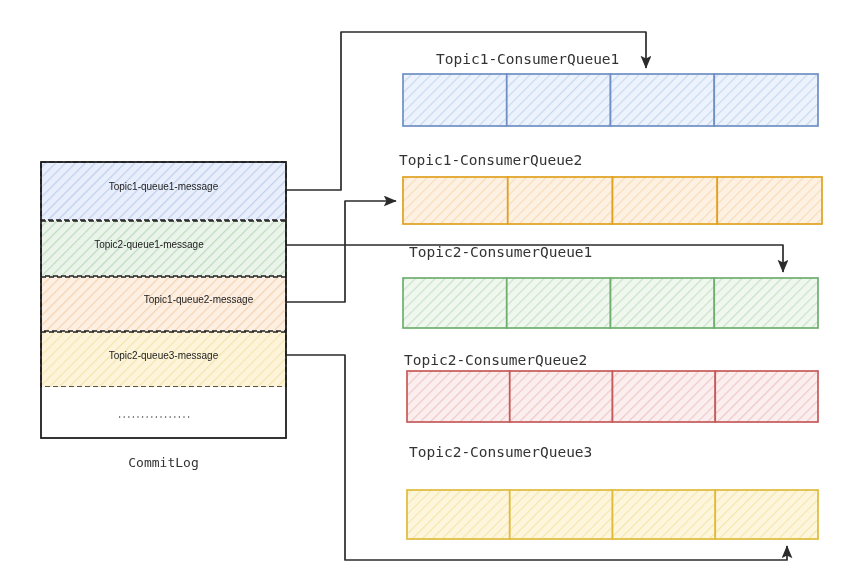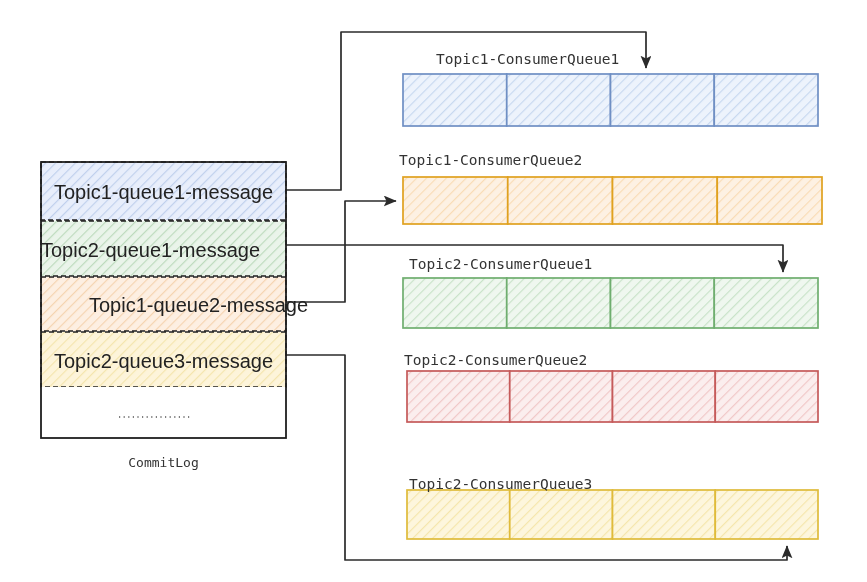--- a/index.html
+++ b/index.html
@@ -33,21 +33,21 @@
     color: #2b2b2b;
   }
   .queue-label {
     font-family: "DejaVu Sans Mono", "Liberation Mono", monospace;
     font-size: 14.5px;
     letter-spacing: 0px;
     color: #333333;
   }
   .msg-label {
     font-family: "Liberation Sans", sans-serif;
-    font-size: 20px;
+    font-size: 10px;
     color: #222222;
     text-align: center;
   }
   .commitlog-caption {
     font-family: "DejaVu Sans Mono", "Liberation Mono", monospace;
     font-size: 13px;
     color: #333333;
   }
 </style>
 </head>
@@ -242,18 +242,18 @@
     </svg>
 
   <div id="text-layer">
       <div class="txt msg-label" style="left: 41px; width: 245px; top: 181px;">Topic1-queue1-message</div>
       <div class="txt msg-label" style="left: 41px; width: 216px; top: 238.5px;">Topic2-queue1-message</div>
       <div class="txt msg-label" style="left: 41px; width: 245px; top: 294px; padding-left: 35px;">Topic1-queue2-message</div>
       <div class="txt msg-label" style="left: 41px; width: 245px; top: 349.5px; text-align: center;">Topic2-queue3-message</div>
       <div class="txt commitlog-caption" style="left: 41px; width: 245px; text-align: center; top: 455px;">CommitLog</div>
       <div class="txt queue-label" style="left: 404px; top: 51px; margin-left: 32px;">Topic1-ConsumerQueue1</div>
       <div class="txt queue-label" style="left: 399px; top: 152px;">Topic1-ConsumerQueue2</div>
-      <div class="txt queue-label" style="left: 409px; top: 256px;">Topic2-ConsumerQueue1</div>
+      <div class="txt queue-label" style="left: 409px; top: 244px;">Topic2-ConsumerQueue1</div>
       <div class="txt queue-label" style="left: 404px; top: 352px;">Topic2-ConsumerQueue2</div>
-      <div class="txt queue-label" style="left: 409px; top: 476px;">Topic2-ConsumerQueue3</div>
+      <div class="txt queue-label" style="left: 409px; top: 444px;">Topic2-ConsumerQueue3</div>
     </div>
 
 </div>
 
 </body></html>

